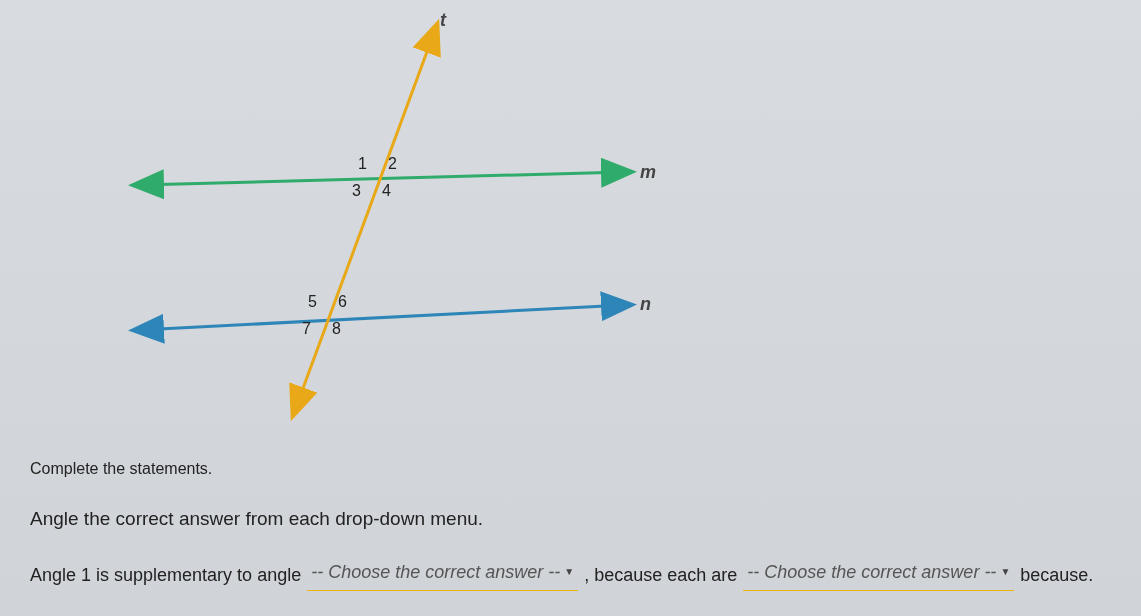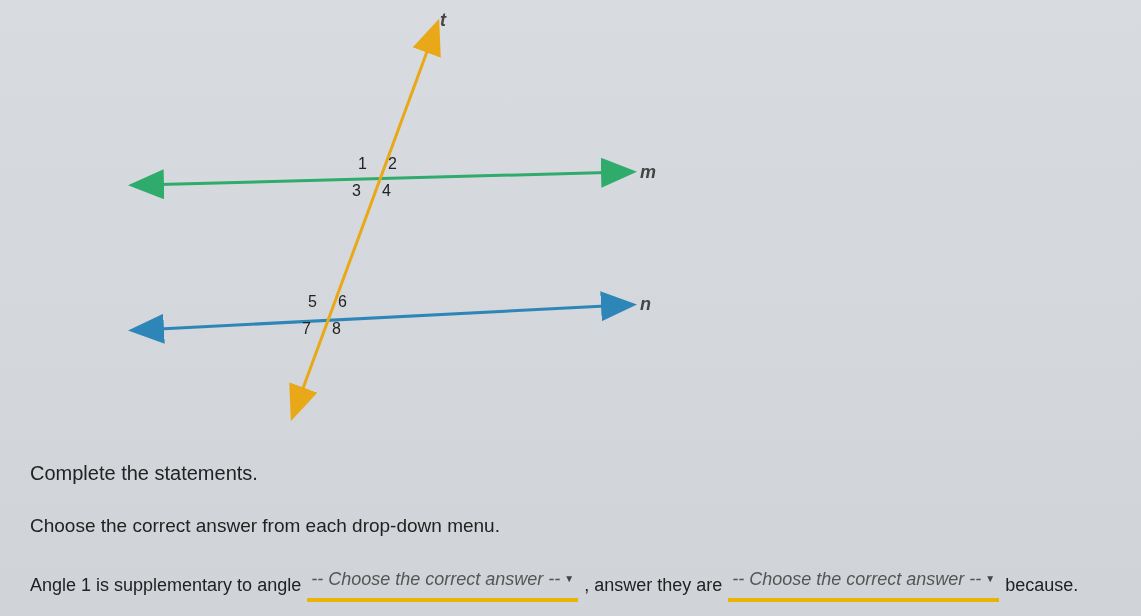--- a/index.html
+++ b/index.html
@@ -36,37 +36,37 @@
       position: absolute;
       left: 30px;
       right: 30px;
       top: 455px;
       font-size: 19px;
       color: #222;
       line-height: 1.8;
     }
     .text-line1 {
       margin-bottom: 18px;
-      font-size: 20px;
+      font-size: 16px;
     }
     .text-line2 {
       margin-bottom: 20px;
       font-size: 19px;
     }
     .text-line3 {
       font-size: 18px;
       display: flex;
       align-items: flex-end;
       flex-wrap: wrap;
       gap: 6px;
     }
     .dropdown {
       display: inline-flex;
       align-items: center;
-      border-bottom: 4px solid #eab308;
+      border-bottom: 1px solid #eab308;
       padding: 0 4px 2px 4px;
       font-style: italic;
       color: #555;
       cursor: pointer;
       gap: 4px;
     }
     .caret {
       font-size: 10px;
       color: #444;
     }
@@ -115,27 +115,27 @@
   <span class="angle-label" style="left:302px; top:172px;">4</span>
 
   <span class="angle-label" style="left:228px; top:283px;">5</span>
   <span class="angle-label" style="left:258px; top:283px;">6</span>
   <span class="angle-label" style="left:222px; top:310px;">7</span>
   <span class="angle-label" style="left:252px; top:310px;">8</span>
 </div>
 
 <div class="text-section">
   <div class="text-line1">Complete the statements.</div>
-  <div class="text-line2">Choose the correct answer from each drop-down menu.</div>
+  <div class="text-line2">Angle the correct answer from each drop-down menu.</div>
   <div class="text-line3">
     <span>Angle 1 is supplementary to angle</span>
     <span class="dropdown">
       <span>-- Choose the correct answer --</span>
       <span class="caret">▼</span>
     </span>
-    <span>, answer they are</span>
+    <span>, because each are</span>
     <span class="dropdown">
       <span>-- Choose the correct answer --</span>
       <span class="caret">▼</span>
     </span>
     <span>because.</span>
   </div>
 </div>
 
 </body></html>

